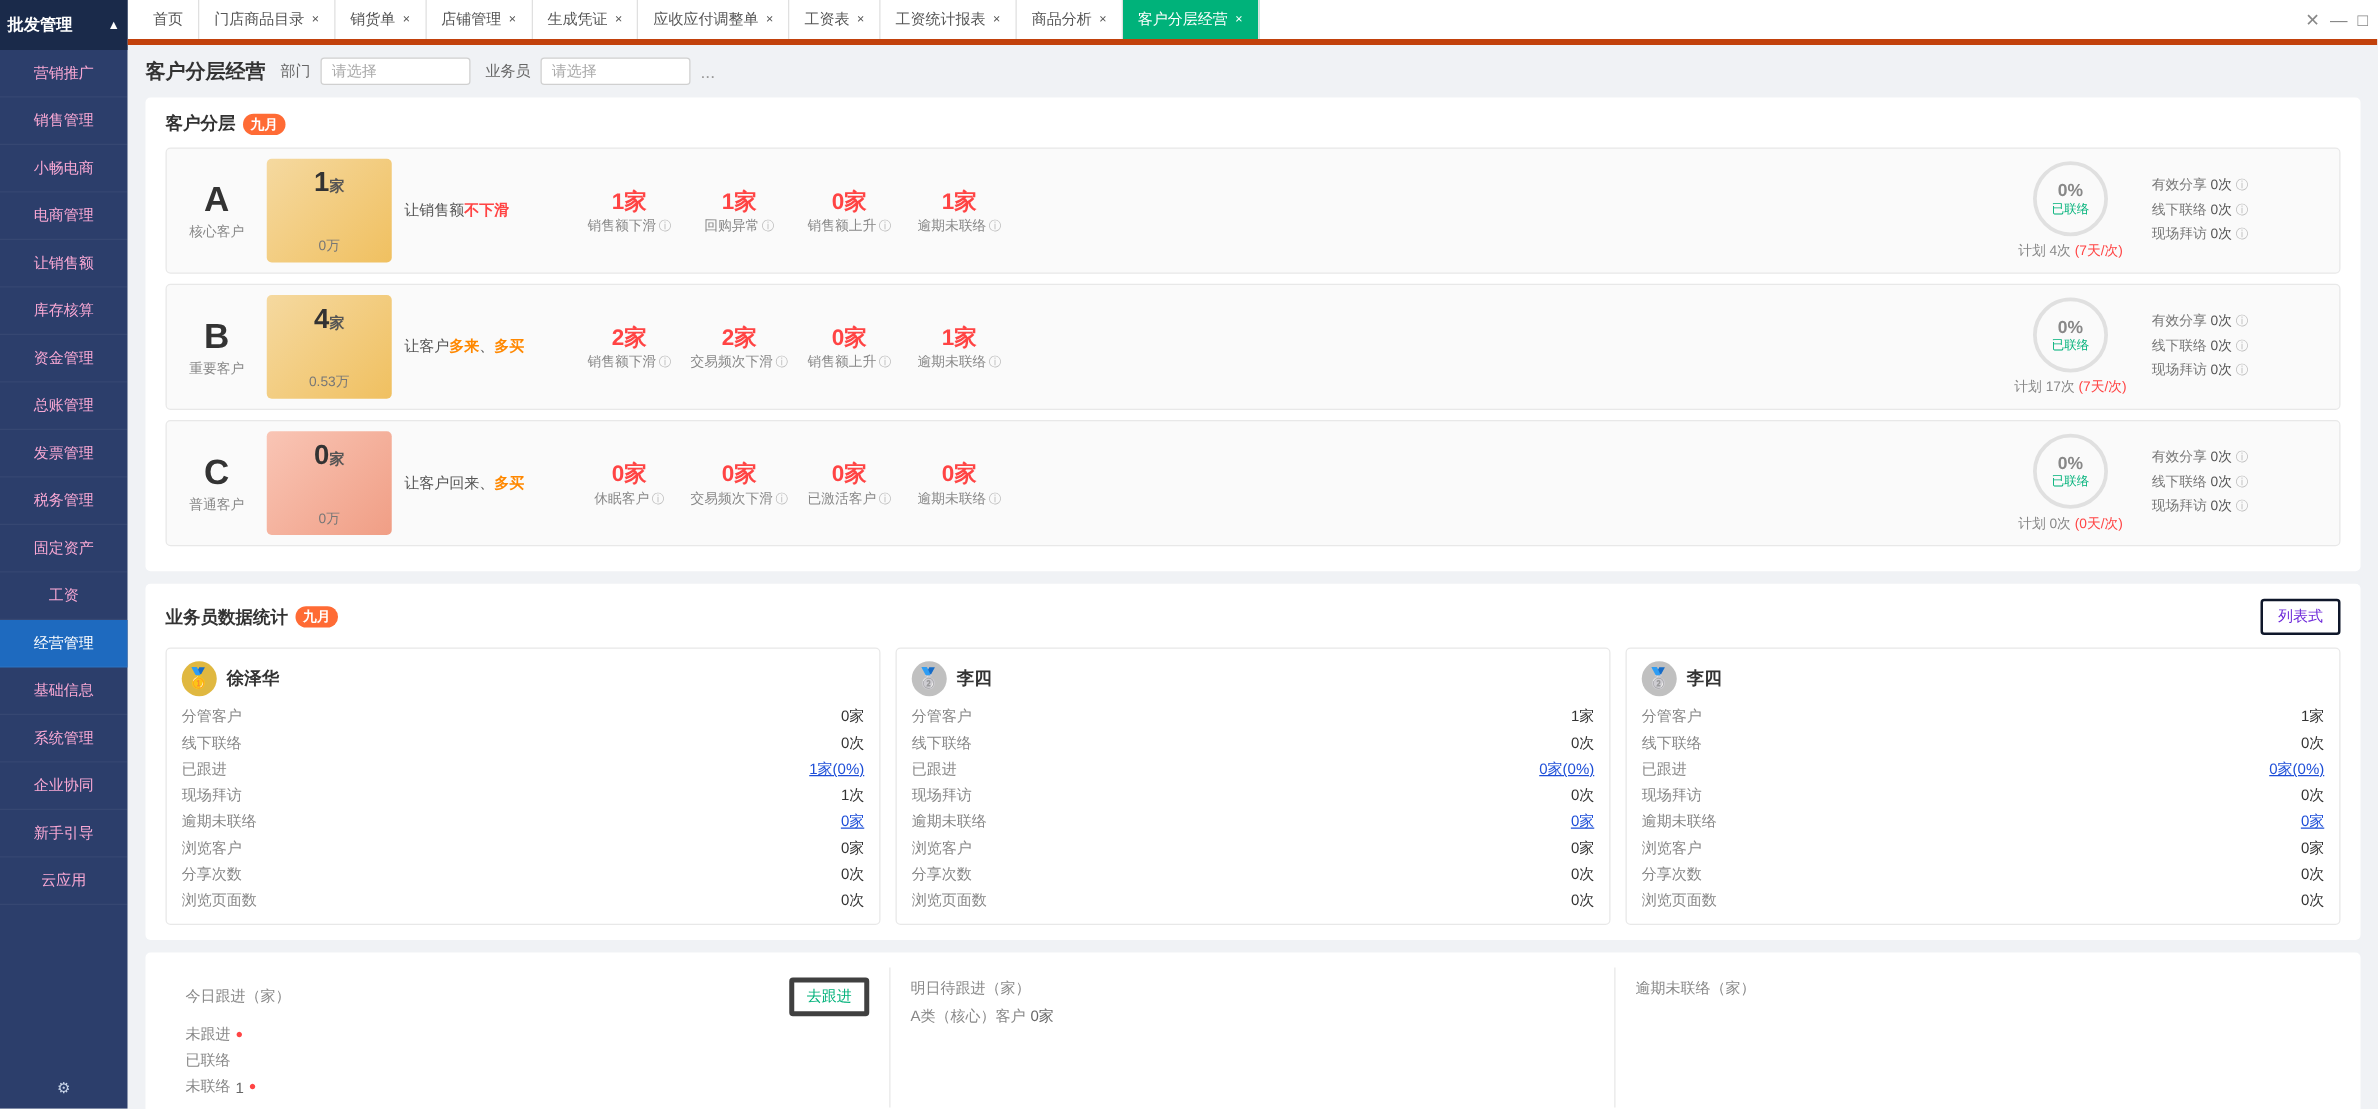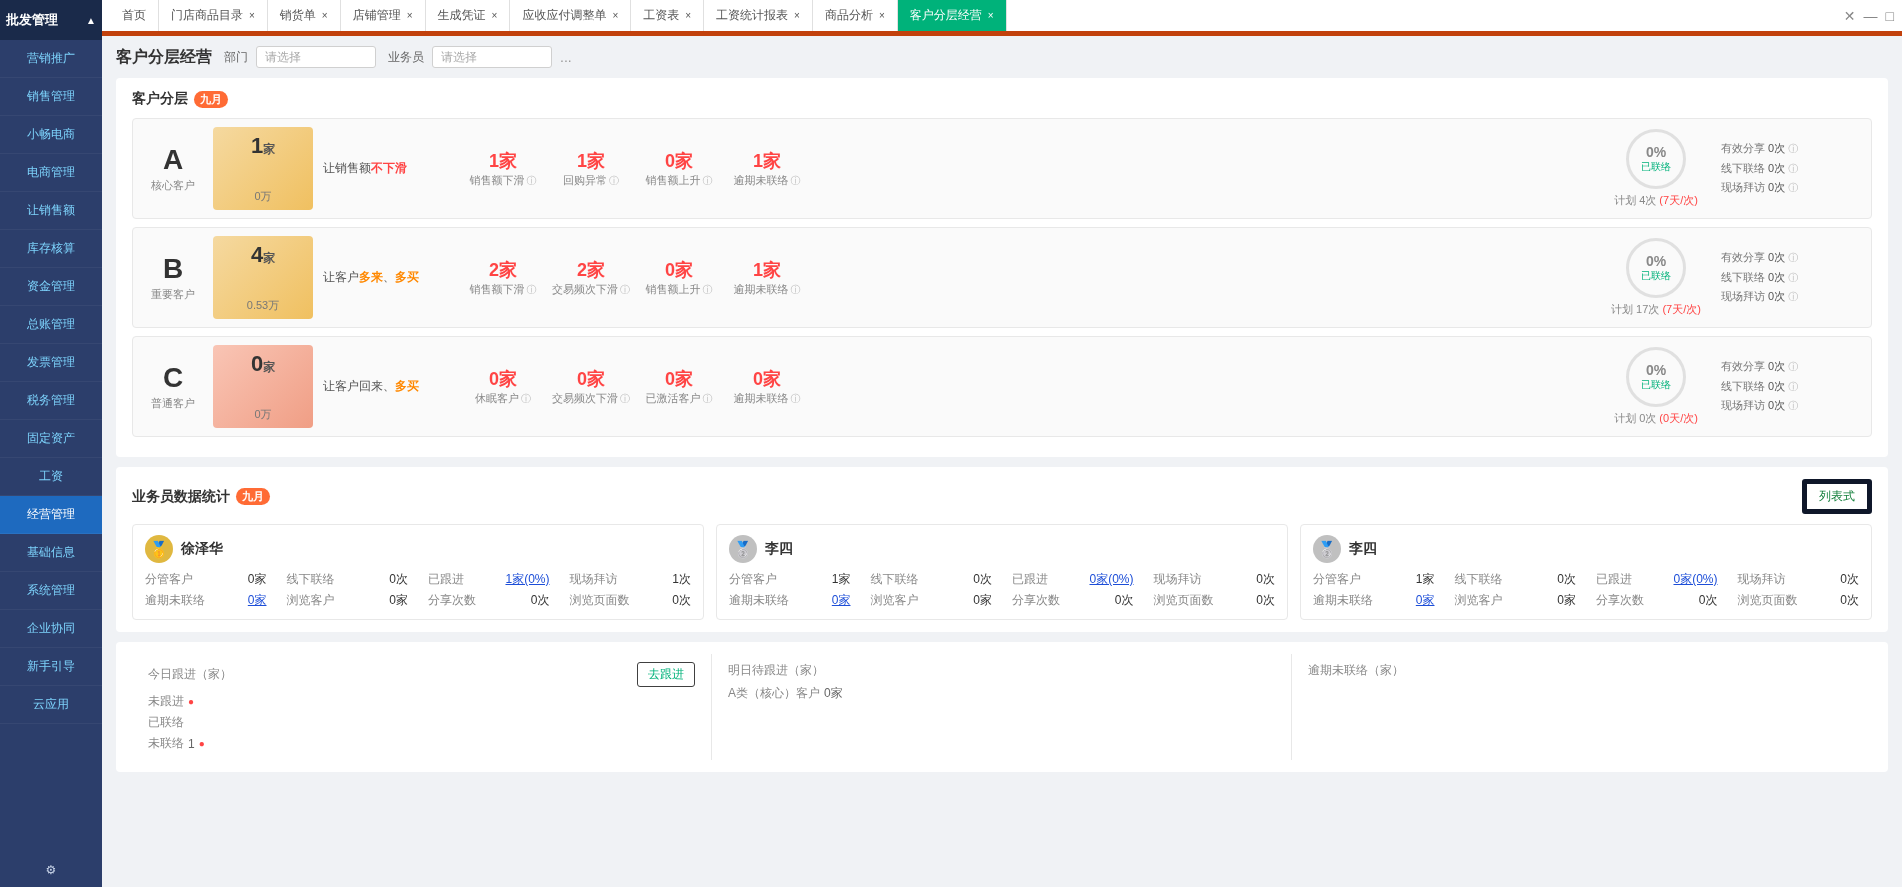--- a/index.html
+++ b/index.html
@@ -23,21 +23,21 @@
       display: flex;
       align-items: center;
       justify-content: space-between;
       min-height: 40px;
     }
     .sidebar-header .triangle { font-size: 10px; }
     .sidebar-item {
       padding: 10px 4px;
       text-align: center;
       font-size: 12px;
-      color: #7dd3fc;
+      color: #f9a8d4;
       cursor: pointer;
       border-bottom: 1px solid rgba(255,255,255,0.05);
     }
     .sidebar-item.active { background: #1e6abf; color: #fff; }
     .sidebar-bottom {
       margin-top: auto;
       padding: 10px;
       text-align: center;
       cursor: pointer;
       color: #c8d4e8;
@@ -231,22 +231,22 @@
     .tier-right-stats .val { color: #555; }
 
     
     .section-header-row {
       display: flex;
       align-items: center;
       justify-content: space-between;
       margin-bottom: 10px;
     }
     .btn-list { 
-      border: 5px solid #0f172a; 
-      color: #15803d; 
+      border: 2px solid #0f172a; 
+      color: #6d28d9; 
       background: #fff; 
       padding: 4px 12px; 
       border-radius: 3px; 
       font-size: 12px; 
       cursor: pointer; 
     }
 
     .staff-cards {
       display: grid;
       grid-template-columns: repeat(3, 1fr);
@@ -271,21 +271,21 @@
       display: flex;
       align-items: center;
       justify-content: center;
       font-size: 16px;
     }
     .staff-avatar.silver { background: #c0c0c0; }
     .staff-name { font-size: 14px; font-weight: bold; color: #333; }
 
     .staff-stats-grid {
       display: grid;
-      grid-template-columns: 1fr 1fr 1fr 1fr;
+      grid-template-columns: 1fr;
       gap: 4px 20px;
     }
     .staff-stat-row {
       display: flex;
       align-items: center;
       justify-content: space-between;
       font-size: 12px;
     }
     .staff-stat-label { color: #888; }
     .staff-stat-val { color: #333; }
@@ -304,21 +304,21 @@
     .followup-col:last-child { border-right: none; }
     .followup-col-title {
       font-size: 12px;
       color: #888;
       margin-bottom: 6px;
       display: flex;
       align-items: center;
       justify-content: space-between;
     }
     .followup-btn {
-      border: 1px solid #404040;
+      border: 4px solid #404040;
       color: #00b27a;
       background: #fff;
       padding: 3px 10px;
       border-radius: 3px;
       font-size: 12px;
       cursor: pointer;
     }
 
     .bottom-row {
       display: flex;

